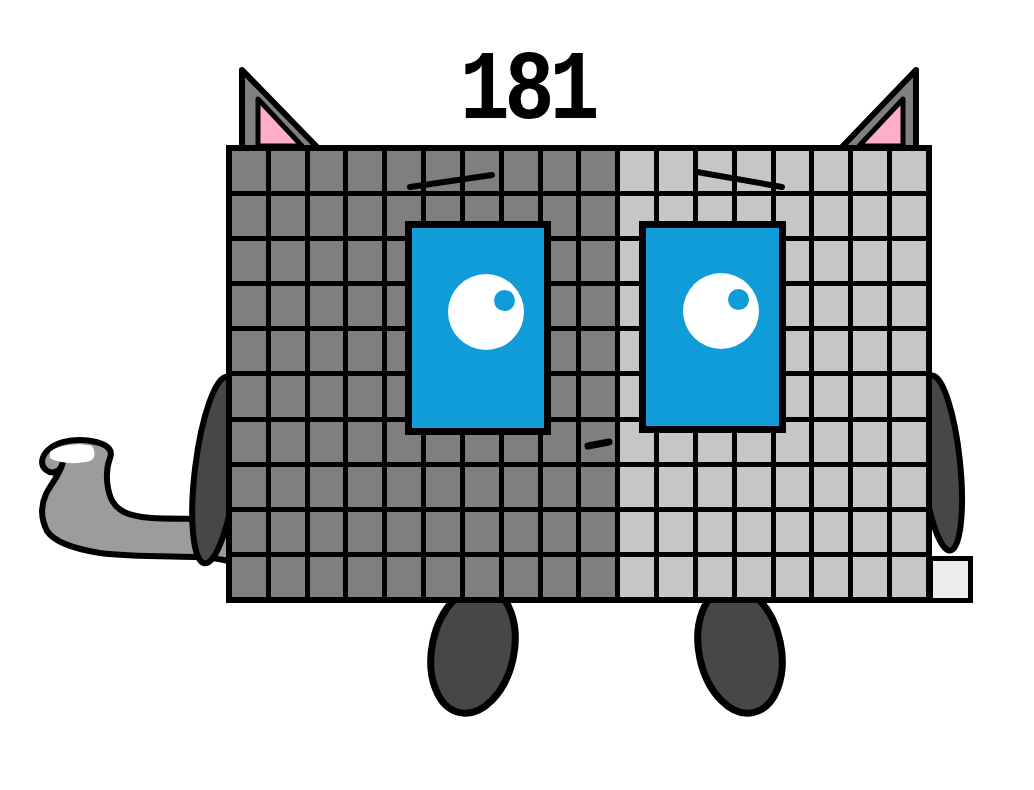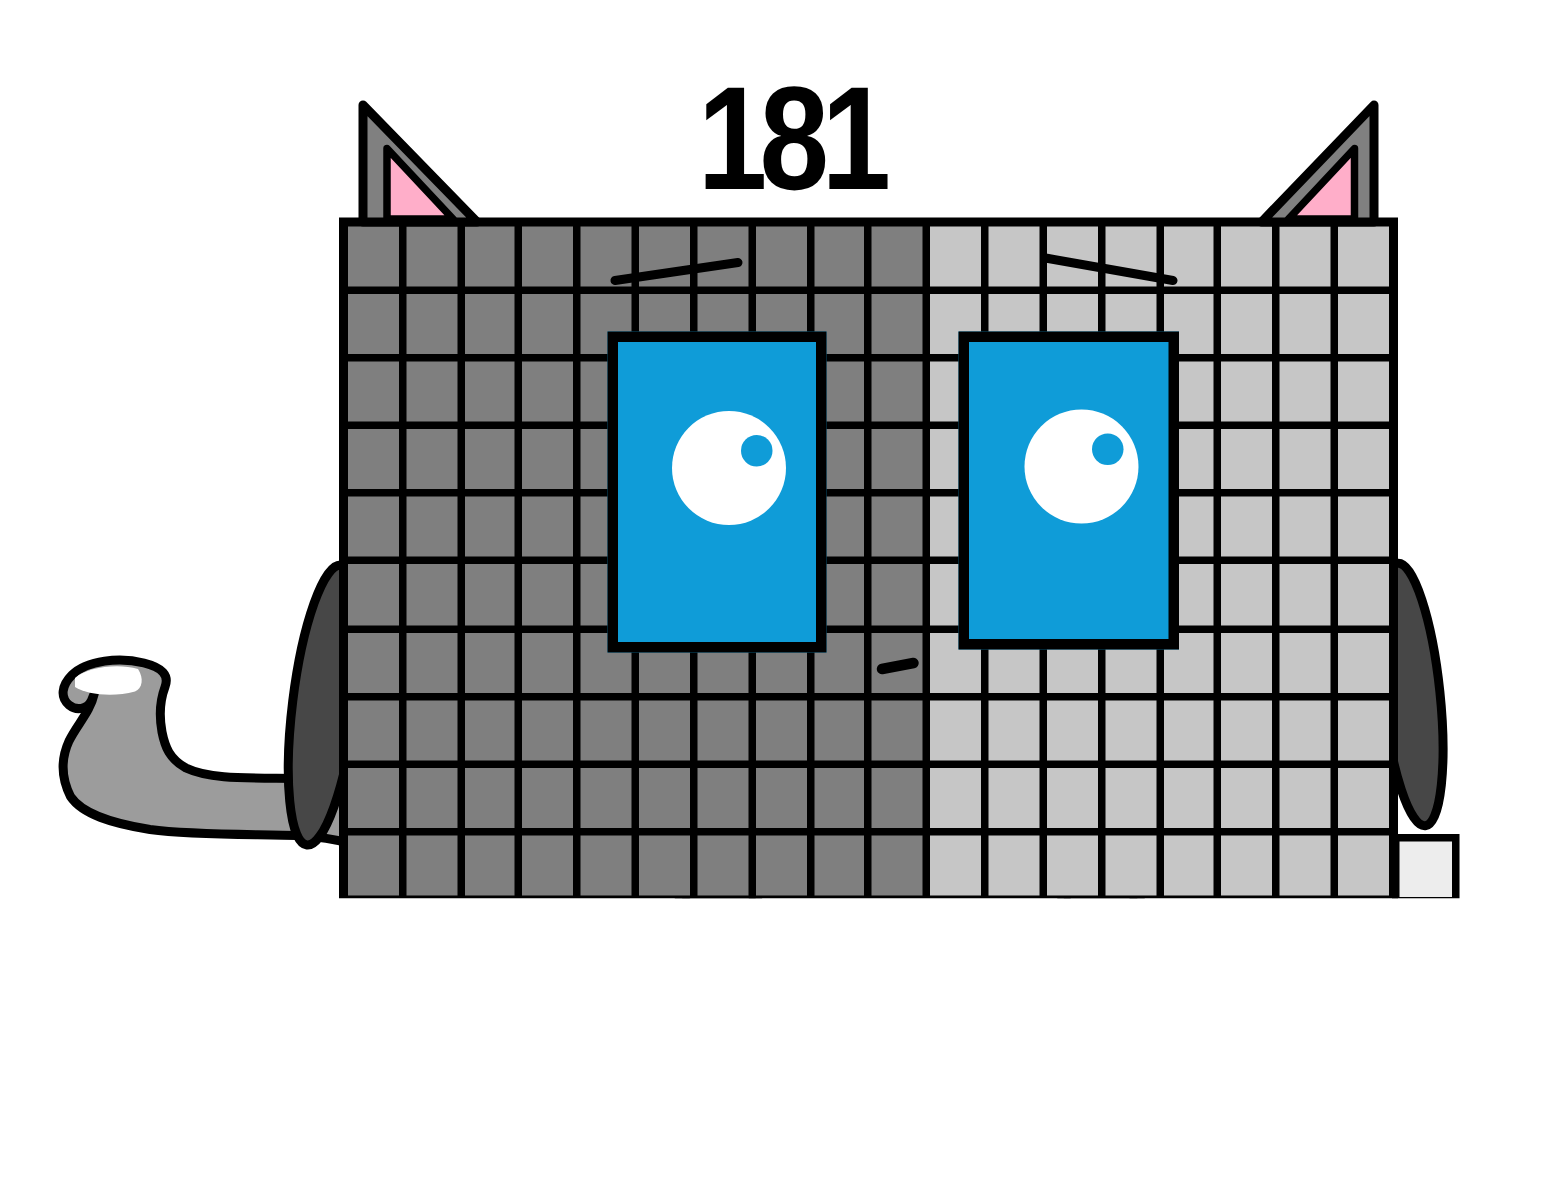--- a/index.html
+++ b/index.html
@@ -1,21 +1,21 @@
 <!DOCTYPE html>
 <html style="--background: #ffffff; --outline: #000000; --numeral: #000000; --dark-block: #7f7f7f; --light-block: #c6c6c6; --extra-block: #ededed; --eye-blue: #0f9cd8; --eye-white: #ffffff; --ear-pink: #ffaec9; --ear-gray: #808080; --limb-dark: #474747; --tail-gray: #9c9c9c; --tail-tip: #ffffff;"><head>
 <meta charset="utf-8">
 <style>
   html,body{margin:0;padding:0;background:#fff;}
   .stage{
     position:relative;
-    width:1034px;height:599px;
+    width:1034px;height:790px;
     background:var(--background,#fff);
     overflow:hidden;
-    font-family:Liberation Sans, sans-serif;
+    font-family:Liberation Mono, monospace;
   }
   
   .number-label{
     position:absolute;left:427px;top:43px;width:200px;
     text-align:center;
     font-size:98px;font-weight:bold;line-height:1;
     letter-spacing:-6px;
     color:var(--numeral,#000);
     transform:scaleX(0.85);
     transform-origin:50% 50%;

